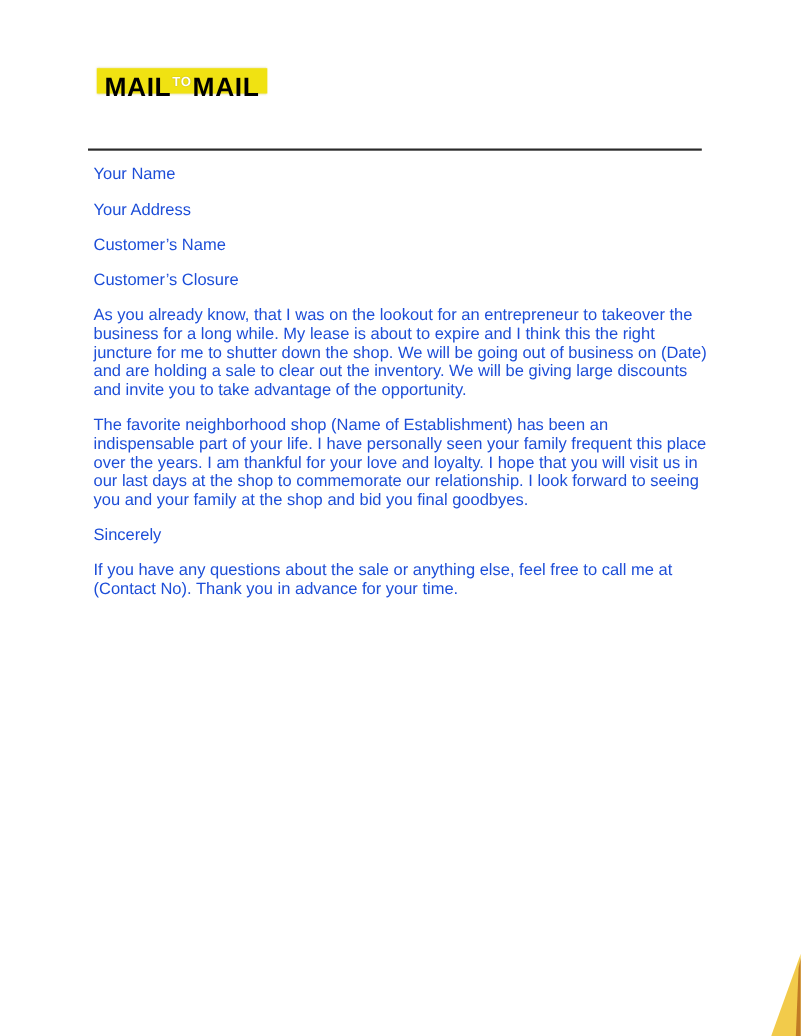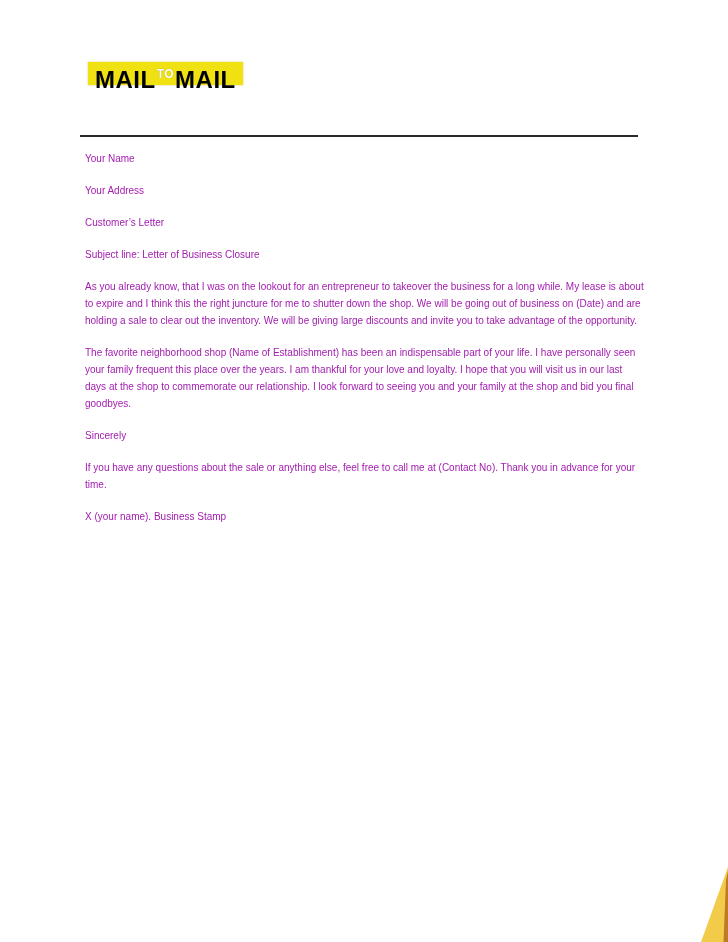--- a/index.html
+++ b/index.html
@@ -52,23 +52,23 @@
     width: 558px;
     height: 2px;
     background: #2b2b2b;
   }
   
   .letter {
     position: absolute;
     left: 85px;
     top: 150px;
     width: 560px;
-    font-size: 10px;
+    font-size: 15px;
     line-height: 17px;
-    color: #a21caf;
+    color: #1d4ed8;
   }
   .letter p {
     margin: 0 0 15px 0;
   }
   
   .corner-wedge {
     position: absolute;
     right: 0;
     bottom: 0;
     width: 27px;
@@ -83,25 +83,24 @@
   <span class="word">MAIL</span>
   <span class="to">TO</span>
   <span class="word">MAIL</span>
 </div>
 
 <div class="divider"></div>
 
 <div class="letter">
   <p>Your Name</p>
   <p>Your Address</p>
-  <p>Customer’s Letter</p>
-  <p>Subject line: Letter of Business Closure</p>
+  <p>Customer’s Name</p>
+  <p>Customer’s Closure</p>
   <p>As you already know, that I was on the lookout for an entrepreneur to takeover the business for a long while. My lease is about to expire and I think this the right juncture for me to shutter down the shop. We will be going out of business on (Date) and are holding a sale to clear out the inventory. We will be giving large discounts and invite you to take advantage of the opportunity.</p>
   <p>The favorite neighborhood shop (Name of Establishment) has been an indispensable part of your life. I have personally seen your family frequent this place over the years. I am thankful for your love and loyalty. I hope that you will visit us in our last days at the shop to commemorate our relationship. I look forward to seeing you and your family at the shop and bid you final goodbyes.</p>
   <p>Sincerely</p>
   <p>If you have any questions about the sale or anything else, feel free to call me at (Contact No). Thank you in advance for your time.</p>
-  <p>X (your name). Business Stamp</p>
 </div>
 
 <svg class="corner-wedge" viewBox="0 0 27 75" xmlns="http://www.w3.org/2000/svg" aria-hidden="true">
   <polygon points="0,75 27,0 27,75" fill="#f2cb4b"></polygon>
   <polygon points="27,4 27,75 22.5,75 25,13" fill="#c07a25"></polygon>
 </svg>
 
 </body></html>

